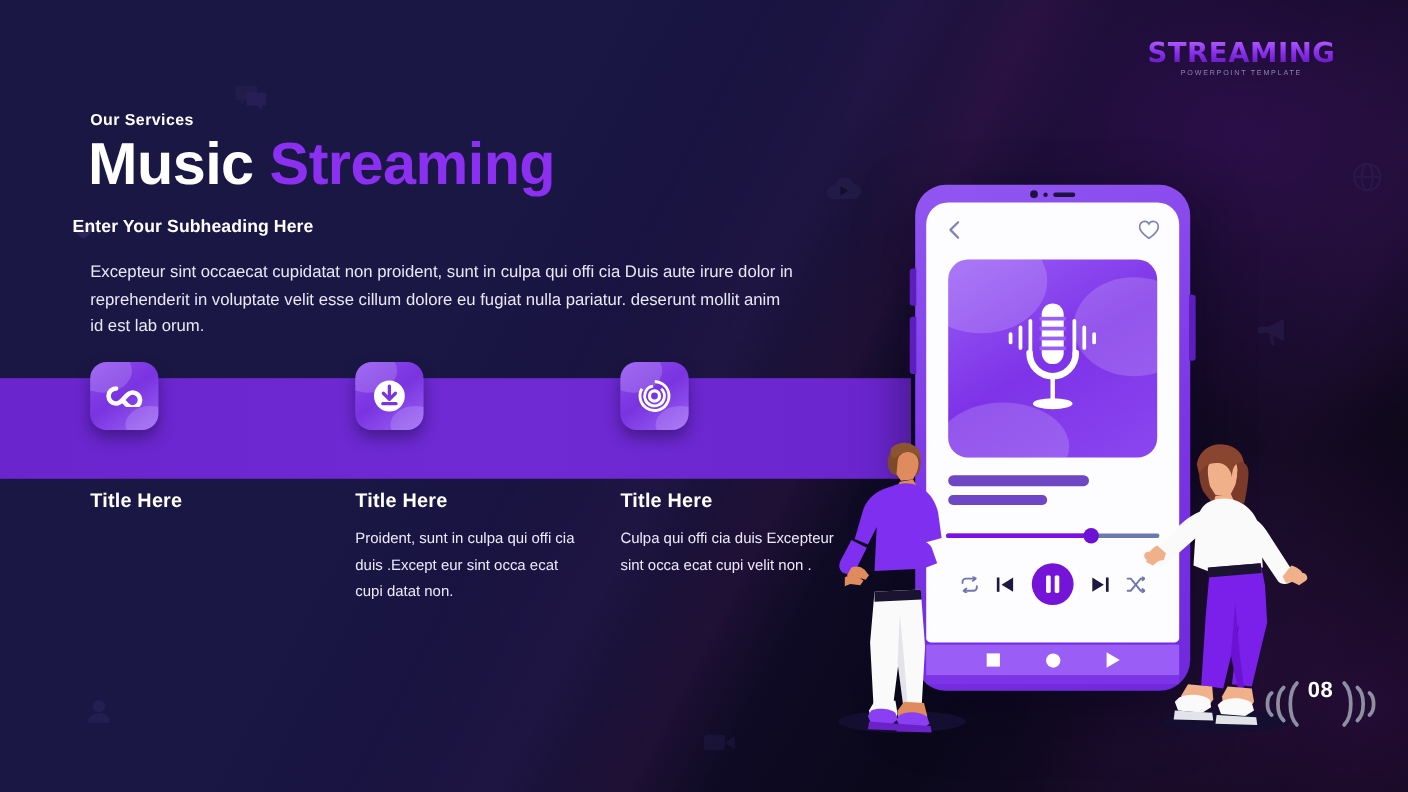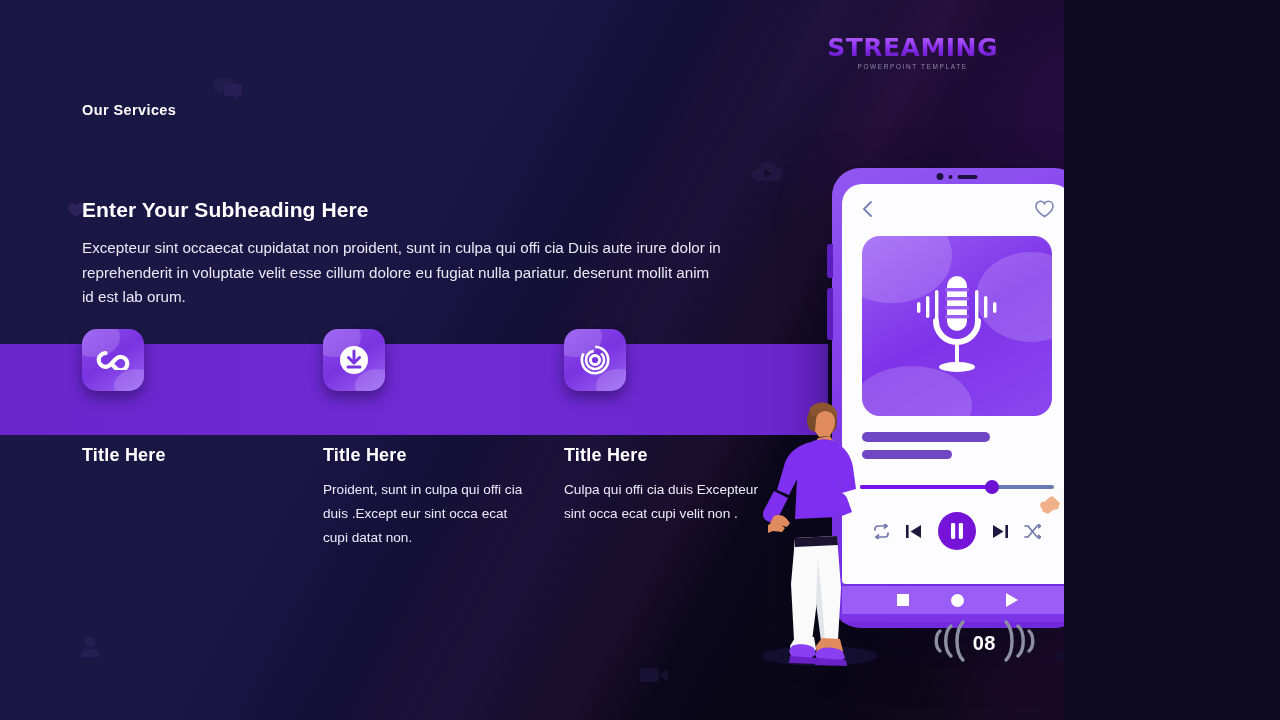--- a/index.html
+++ b/index.html
@@ -3,21 +3,21 @@
 <meta charset="utf-8">
 <style>
   * { margin:0; padding:0; box-sizing:border-box; }
   html,body { width:1280px; height:720px; overflow:hidden; }
   body {
     font-family:"Liberation Sans", sans-serif;
     background:#0d0a22;
     position:relative;
   }
   #slide {
-    position:absolute; inset:0; width:1064px; height:720px; overflow:hidden;
+    position:absolute; inset:0; width:1280px; height:720px; overflow:hidden;
     background:
       radial-gradient(ellipse 520px 420px at 1130px 120px, rgba(70,20,110,.55), rgba(70,20,110,0) 70%),
       radial-gradient(ellipse 460px 380px at 1240px 640px, rgba(90,25,120,.35), rgba(90,25,120,0) 70%),
       linear-gradient(118deg, #1b1745 0%, #1b1745 34%, #181340 42%, #120d2c 55%, #0b081c 70%, #07050f 100%);
   }
   
   .streak {
     position:absolute; pointer-events:none; mix-blend-mode:screen; opacity:.5;
   }
   .streak.s1 { left:520px; top:-180px; width:230px; height:1100px;
@@ -41,22 +41,22 @@
     letter-spacing:.4px;
   }
   .title {
     position:absolute; left:80px; top:120px;
     font-size:54px; font-weight:bold; line-height:1.08;
     letter-spacing:-.5px; white-space:nowrap;
   }
   .title .w1 { color:#ffffff; }
   .title .w2 { color:#8b2ff0; }
   .subheading {
-    position:absolute; left:82px; top:198px;
-    font-size:21px; font-weight:bold; color:#ffffff; letter-spacing:.1px;
+    position:absolute; left:66px; top:198px;
+    font-size:16px; font-weight:bold; color:#ffffff; letter-spacing:.1px;
   }
   .bodytext {
     position:absolute; left:82px; top:236px; width:640px;
     font-size:15.2px; line-height:1.62; color:#e9e8f4; font-weight:400;
   }
 
   
   .band {
     position:absolute; left:0; top:344px; width:828px; height:91px;
     background:#6d28d0;
@@ -180,21 +180,21 @@
     -webkit-background-clip:text; background-clip:text; color:transparent;
     font-family:"DejaVu Sans", sans-serif;
   }
   .logo .lsub {
     font-size:6.5px; letter-spacing:1.6px; color:#8a86a8; margin-top:1px;
   }
 
   
   .pagenum {
     position:absolute; right:28px; bottom:52px;
-    display:flex; align-items:center; gap:6px;
+    display:flex; gap:6px;
   }
   .pagenum .waves { color:#8d8fa3; }
   .pagenum .num { font-size:20px; font-weight:bold; color:#ffffff; letter-spacing:.5px; }
 </style>
 </head>
 <body>
 
 <div id="slide">
 
   <div class="streak s1"></div>
@@ -243,20 +243,24 @@
         <path d="M20 8l8-5v12l-8-5z" fill="#221b48"></path>
       </svg>
   </div>
 
   <div class="logo">
     <div class="lname">STREAMING</div>
     <div class="lsub">POWERPOINT  TEMPLATE</div>
   </div>
 
   <div class="eyebrow">Our Services</div>
+  <div class="title">
+    <span class="w1">Music</span>
+    <span class="w2">Streaming</span>
+  </div>
   <div class="subheading">Enter Your Subheading Here</div>
   <div class="bodytext">Excepteur sint occaecat cupidatat non proident, sunt in culpa qui offi cia Duis aute irure dolor in reprehenderit in voluptate velit esse cillum dolore eu fugiat nulla pariatur. deserunt mollit anim id est lab orum.</div>
 
   <div class="band">
       <div class="band-grad"></div>
     </div>
 
   <div class="feat-icons">
     <div class="ficon i1">
       <div class="blob b1"></div>

